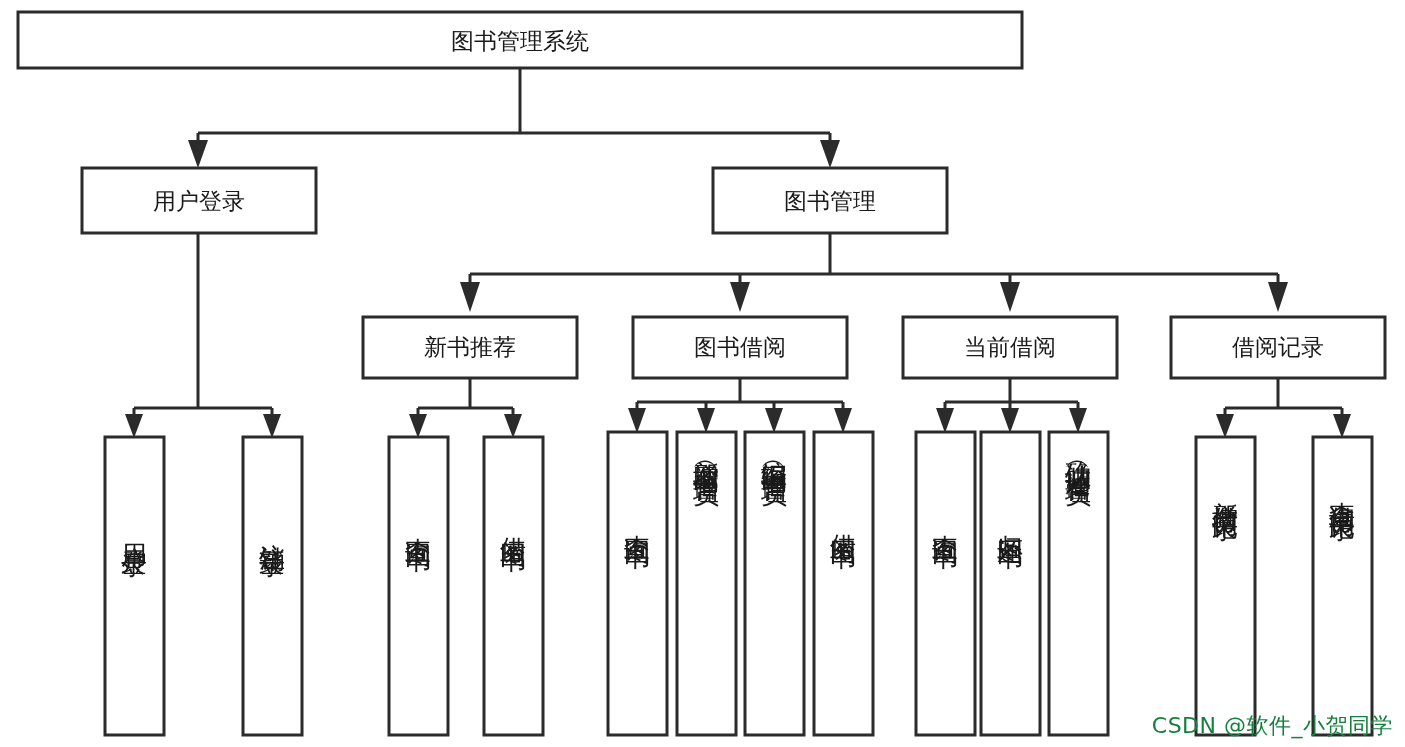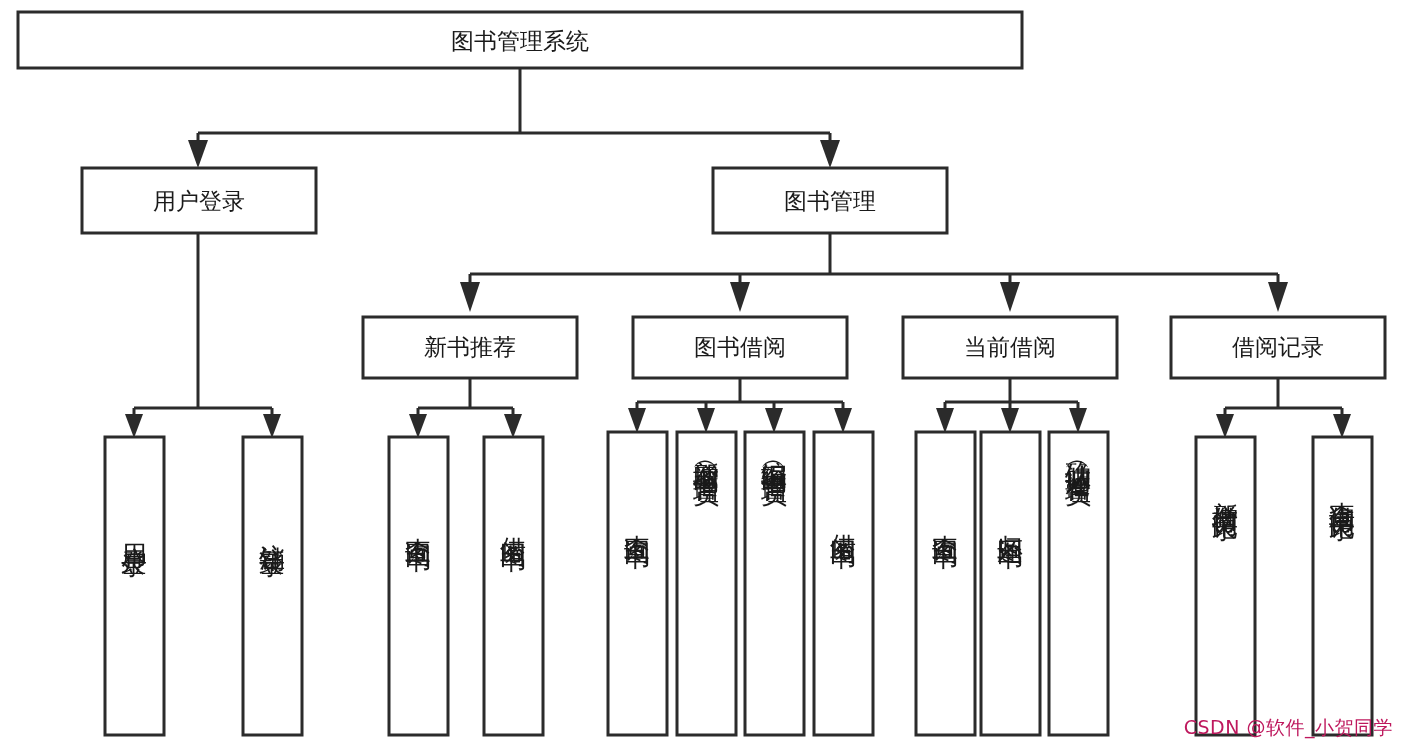--- a/index.html
+++ b/index.html
@@ -65,22 +65,22 @@
     line-height: 1;
     letter-spacing: 3px;
     color: #1a1a1a;
     white-space: nowrap;
   }
   .watermark {
     position: absolute;
     right: 12px;
     bottom: 6px;
     font-family: "DejaVu Sans", "Liberation Sans", sans-serif;
-    font-size: 19px;
-    color: #be185d;
+    font-size: 22px;
+    color: #15803d;
     letter-spacing: 0.5px;
     white-space: nowrap;
   }
 </style>
 </head>
 <body>
 
 <div id="diagram-root">
 
   <svg class="diagram" viewBox="0 0 1405 747">

